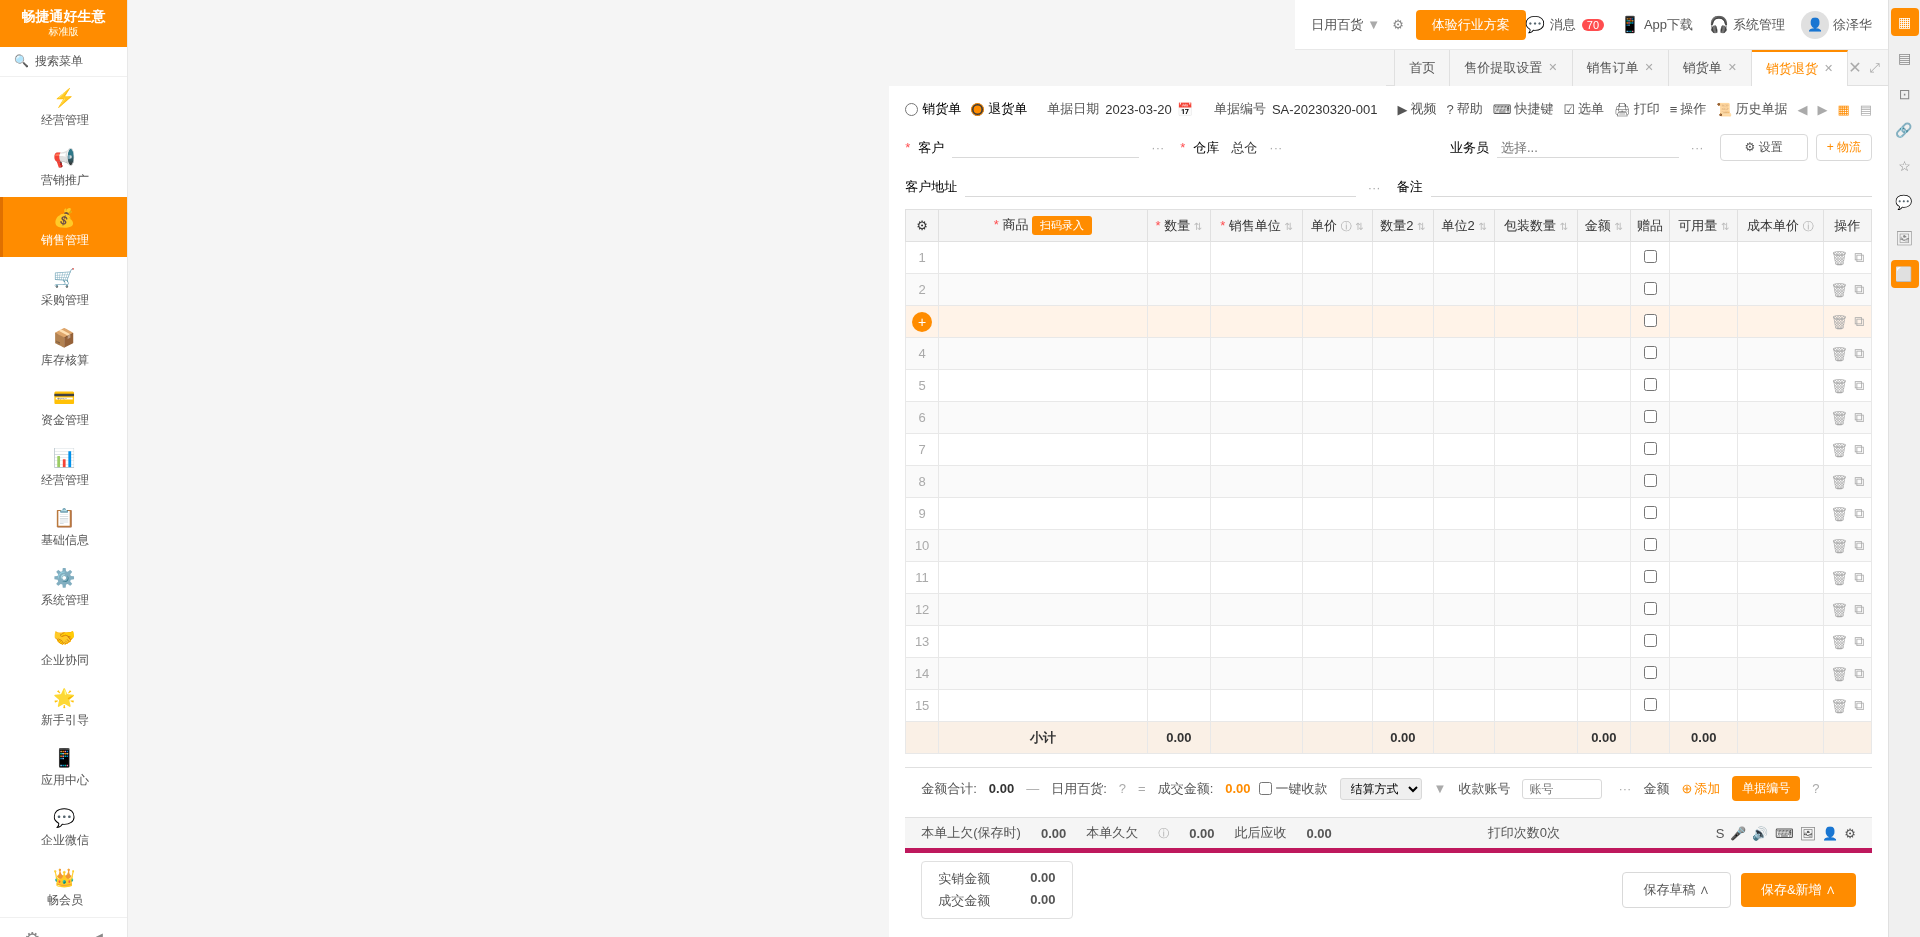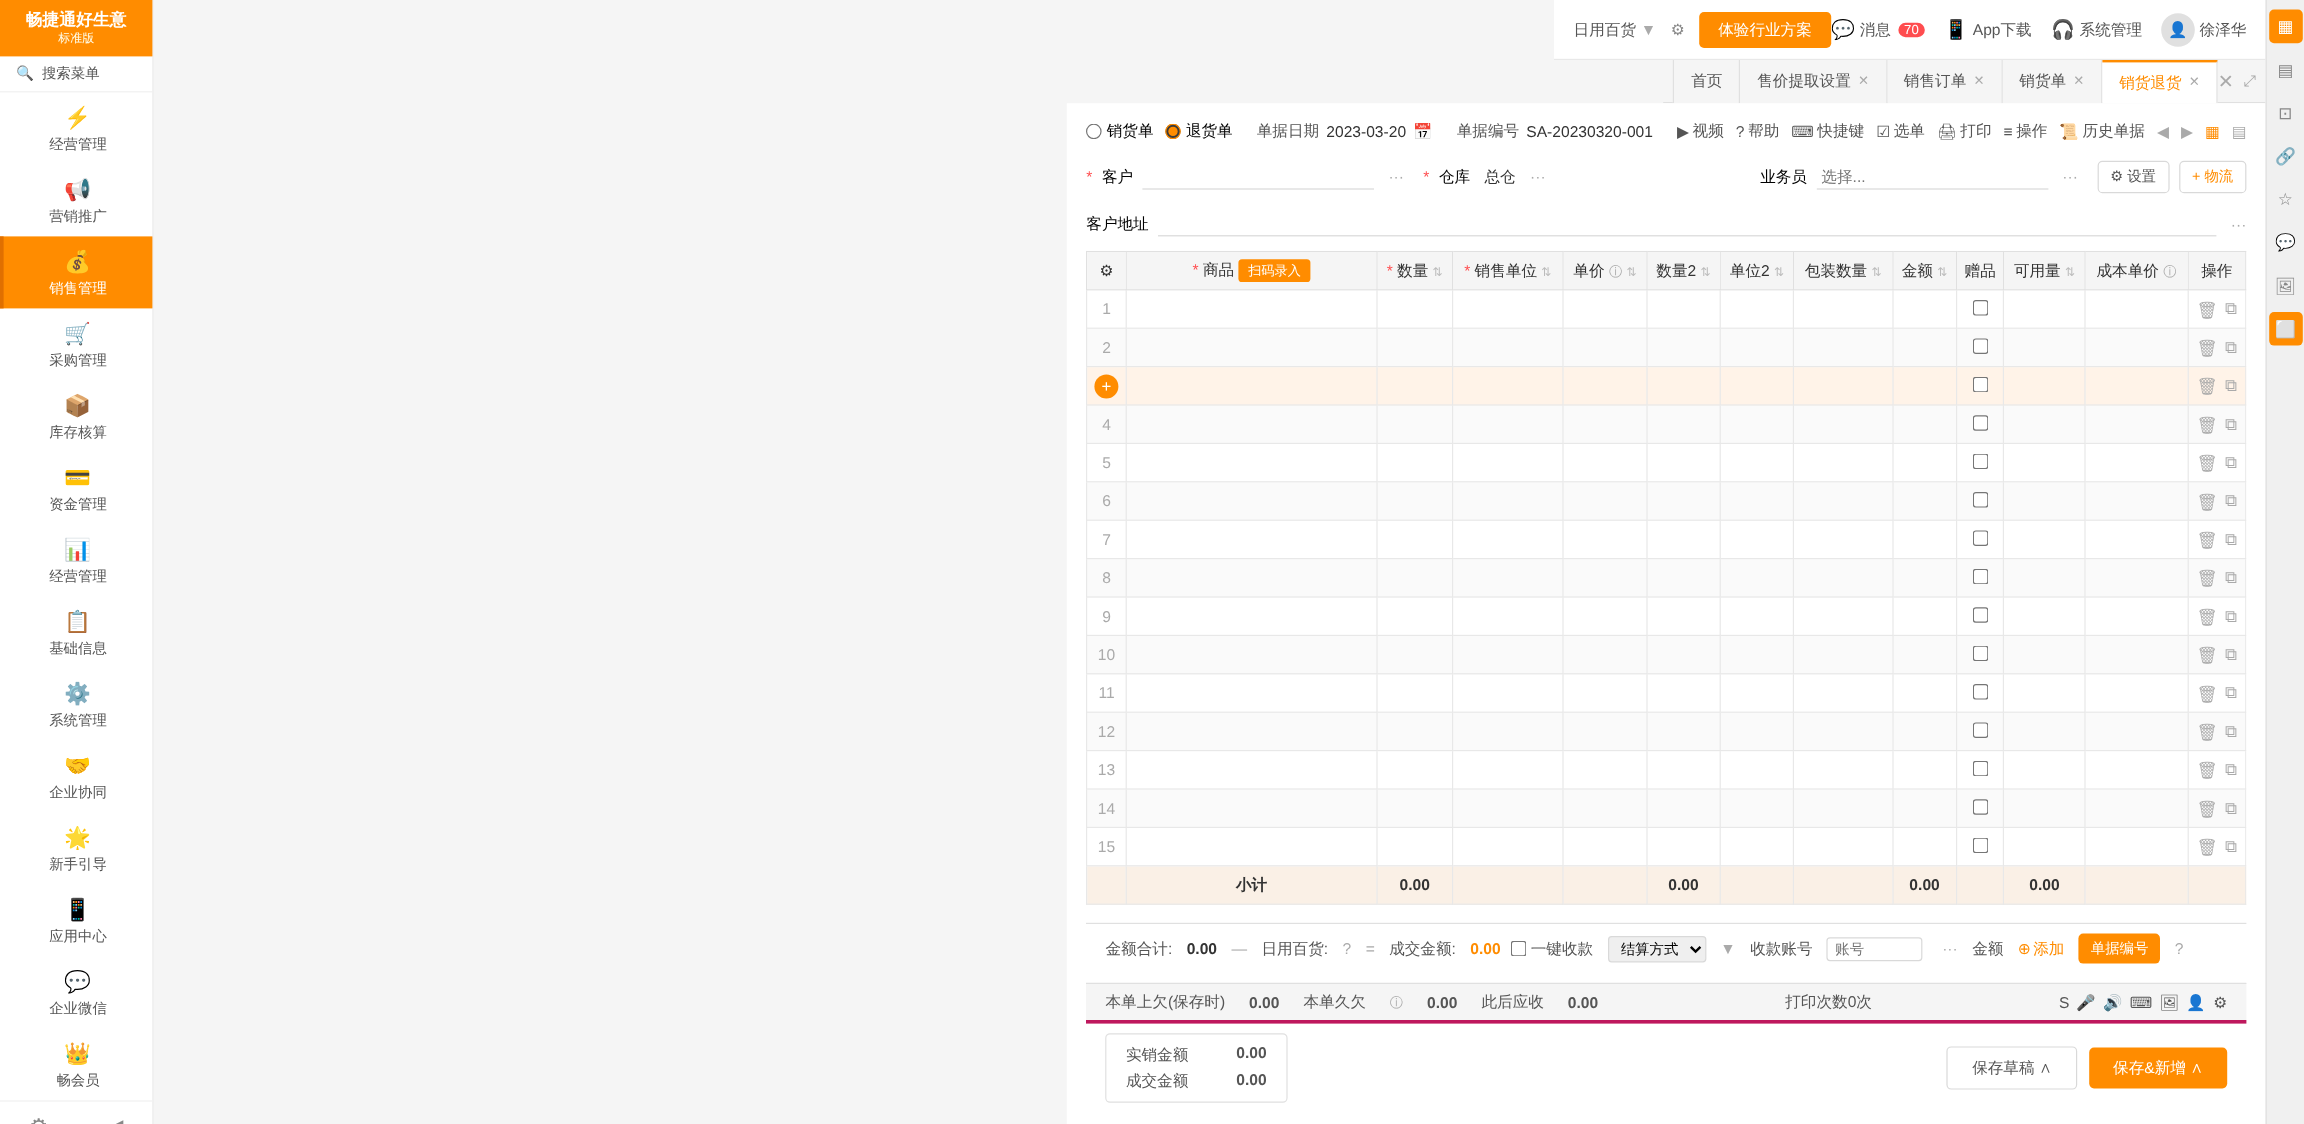--- a/index.html
+++ b/index.html
@@ -45,21 +45,21 @@
     
     .form-header { display: flex; align-items: center; gap: 20px; padding: 4px 0; }
     .radio-group { display: flex; align-items: center; gap: 10px; }
     .radio-item { display: flex; align-items: center; gap: 4px; cursor: pointer; font-size: 13px; }
     .radio-item input[type="radio"] { accent-color: #ff8c00; }
     .form-field { display: flex; align-items: center; gap: 6px; font-size: 13px; color: #555; }
     .form-field label { white-space: nowrap; }
     .form-field span.val { color: #333; }
     .form-actions { margin-left: auto; display: flex; align-items: center; gap: 10px; color: #555; font-size: 13px; }
     .form-actions span { cursor: pointer; display: flex; align-items: center; gap: 3px; }
-    .btn-setting { border: 1px solid #d9d9d9; background: #fff; padding: 4px 10px; border-radius: 4px; cursor: pointer; color: #555; font-size: 12px; }
+    .btn-setting { border: 1px solid #d9d9d9; background: #fff; padding: 4px 24px; border-radius: 4px; cursor: pointer; color: #555; font-size: 12px; }
     .btn-logistics { border: 1px solid #d9d9d9; background: #fff; padding: 4px 10px; border-radius: 4px; cursor: pointer; color: #ff8c00; font-size: 12px; }
     .field-group { display: flex; align-items: center; gap: 8px; flex: 1; }
     .field-input { flex: 1; border: none; border-bottom: 1px solid #d9d9d9; padding: 2px 4px; outline: none; font-size: 13px; min-width: 120px; }
     .field-dots { color: #aaa; margin-left: 4px; cursor: pointer; }
 
     
     .data-table { width: 100%; border-collapse: collapse; font-size: 12px; }
     .data-table th { background: #f5f5f5; border: 1px solid #e0e0e0; padding: 6px 4px; text-align: center; font-weight: normal; color: #333; white-space: nowrap; position: relative; }
     .data-table th .required { color: #ff4d4f; }
     .data-table td { border: 1px solid #e8e8e8; padding: 4px; text-align: center; height: 32px; color: #333; }
@@ -81,21 +81,21 @@
     .footer-dash { color: #aaa; }
     .formula-eq { color: #aaa; }
     .btn-add { background: none; border: none; color: #ff8c00; cursor: pointer; font-size: 12px; display: flex; align-items: center; gap: 2px; }
     .btn-fenyong { background: #ff8c00; color: #fff; border: none; border-radius: 4px; padding: 4px 10px; cursor: pointer; font-size: 12px; }
 
     
     .status-bar { background: #f5f5f5; border-top: 1px solid #e0e0e0; padding: 6px 16px; display: flex; align-items: center; gap: 20px; font-size: 12px; color: #555; }
     .status-bar .print-info { margin-left: auto; }
 
     
-    .save-row { display: flex; align-items: center; justify-content: flex-end; gap: 10px; padding: 8px 16px; background: #fff; border-top: 3px solid #be185d; }
+    .save-row { display: flex; align-items: center; justify-content: flex-end; gap: 10px; padding: 8px 16px; background: #fff; border-top: 5px solid #be185d; }
     .btn-save-draft { background: #fff; border: 1px solid #d9d9d9; border-radius: 4px; padding: 8px 20px; cursor: pointer; color: #555; font-size: 13px; }
     .btn-save-new { background: #ff8c00; border: none; border-radius: 4px; padding: 8px 20px; cursor: pointer; color: #fff; font-size: 13px; }
 
     
     .right-sidebar { width: 32px; background: #f0f0f0; display: flex; flex-direction: column; align-items: center; padding: 8px 0; gap: 8px; border-left: 1px solid #e0e0e0; }
     .right-sidebar-icon { width: 28px; height: 28px; display: flex; align-items: center; justify-content: center; color: #888; cursor: pointer; font-size: 14px; border-radius: 4px; }
     .right-sidebar-icon.active { background: #ff8c00; color: #fff; }
 
     .bottom-section { display: flex; flex-direction: column; position: relative; }
     
@@ -291,20 +291,24 @@
         <button class="btn-setting">⚙ 设置</button>
         <button class="btn-logistics">+ 物流</button>
       </div>
     </div>
 
     <div style="display:flex;align-items:center;gap:16px;padding:4px 0;">
       <div class="field-group">
         <span>客户地址</span>
         <input class="field-input" style="width: 260px;">
         <span class="field-dots">···</span>
+      </div>
+      <div class="field-group">
+        <span>备注</span>
+        <input class="field-input" style="width: 400px;">
       </div>
     </div>
 
     <div style="overflow-x:auto;flex:1;">
       <table class="data-table">
         <thead>
           <tr>
             <th>
               <span>⚙</span>
             </th>

